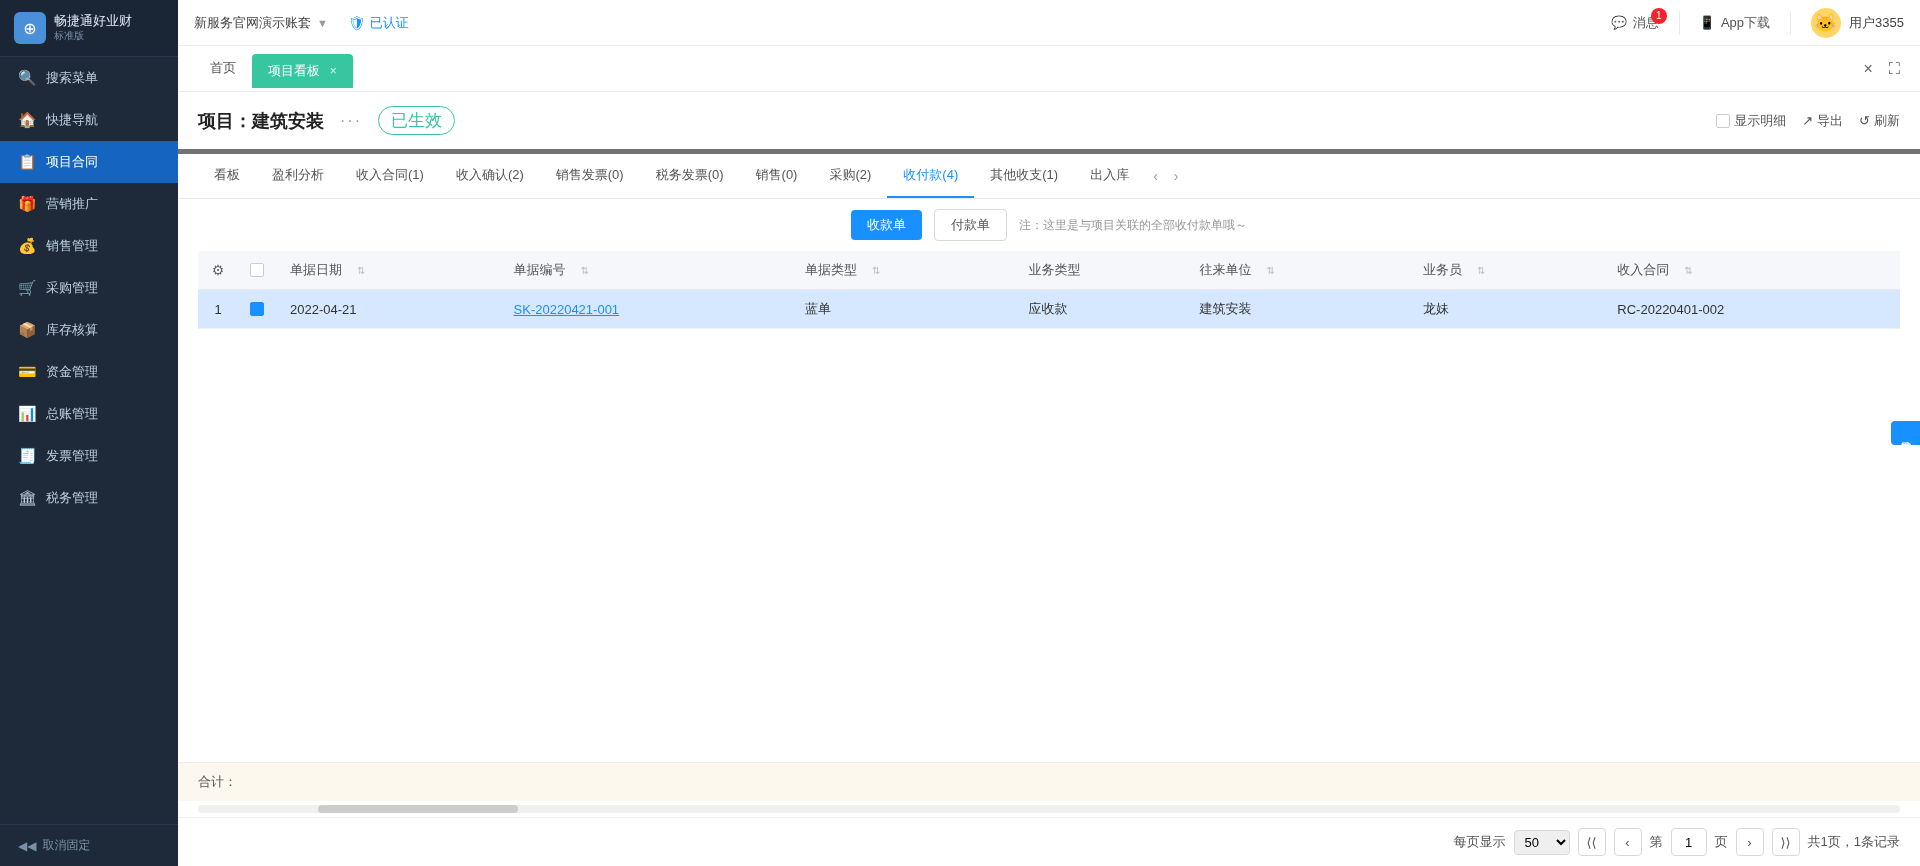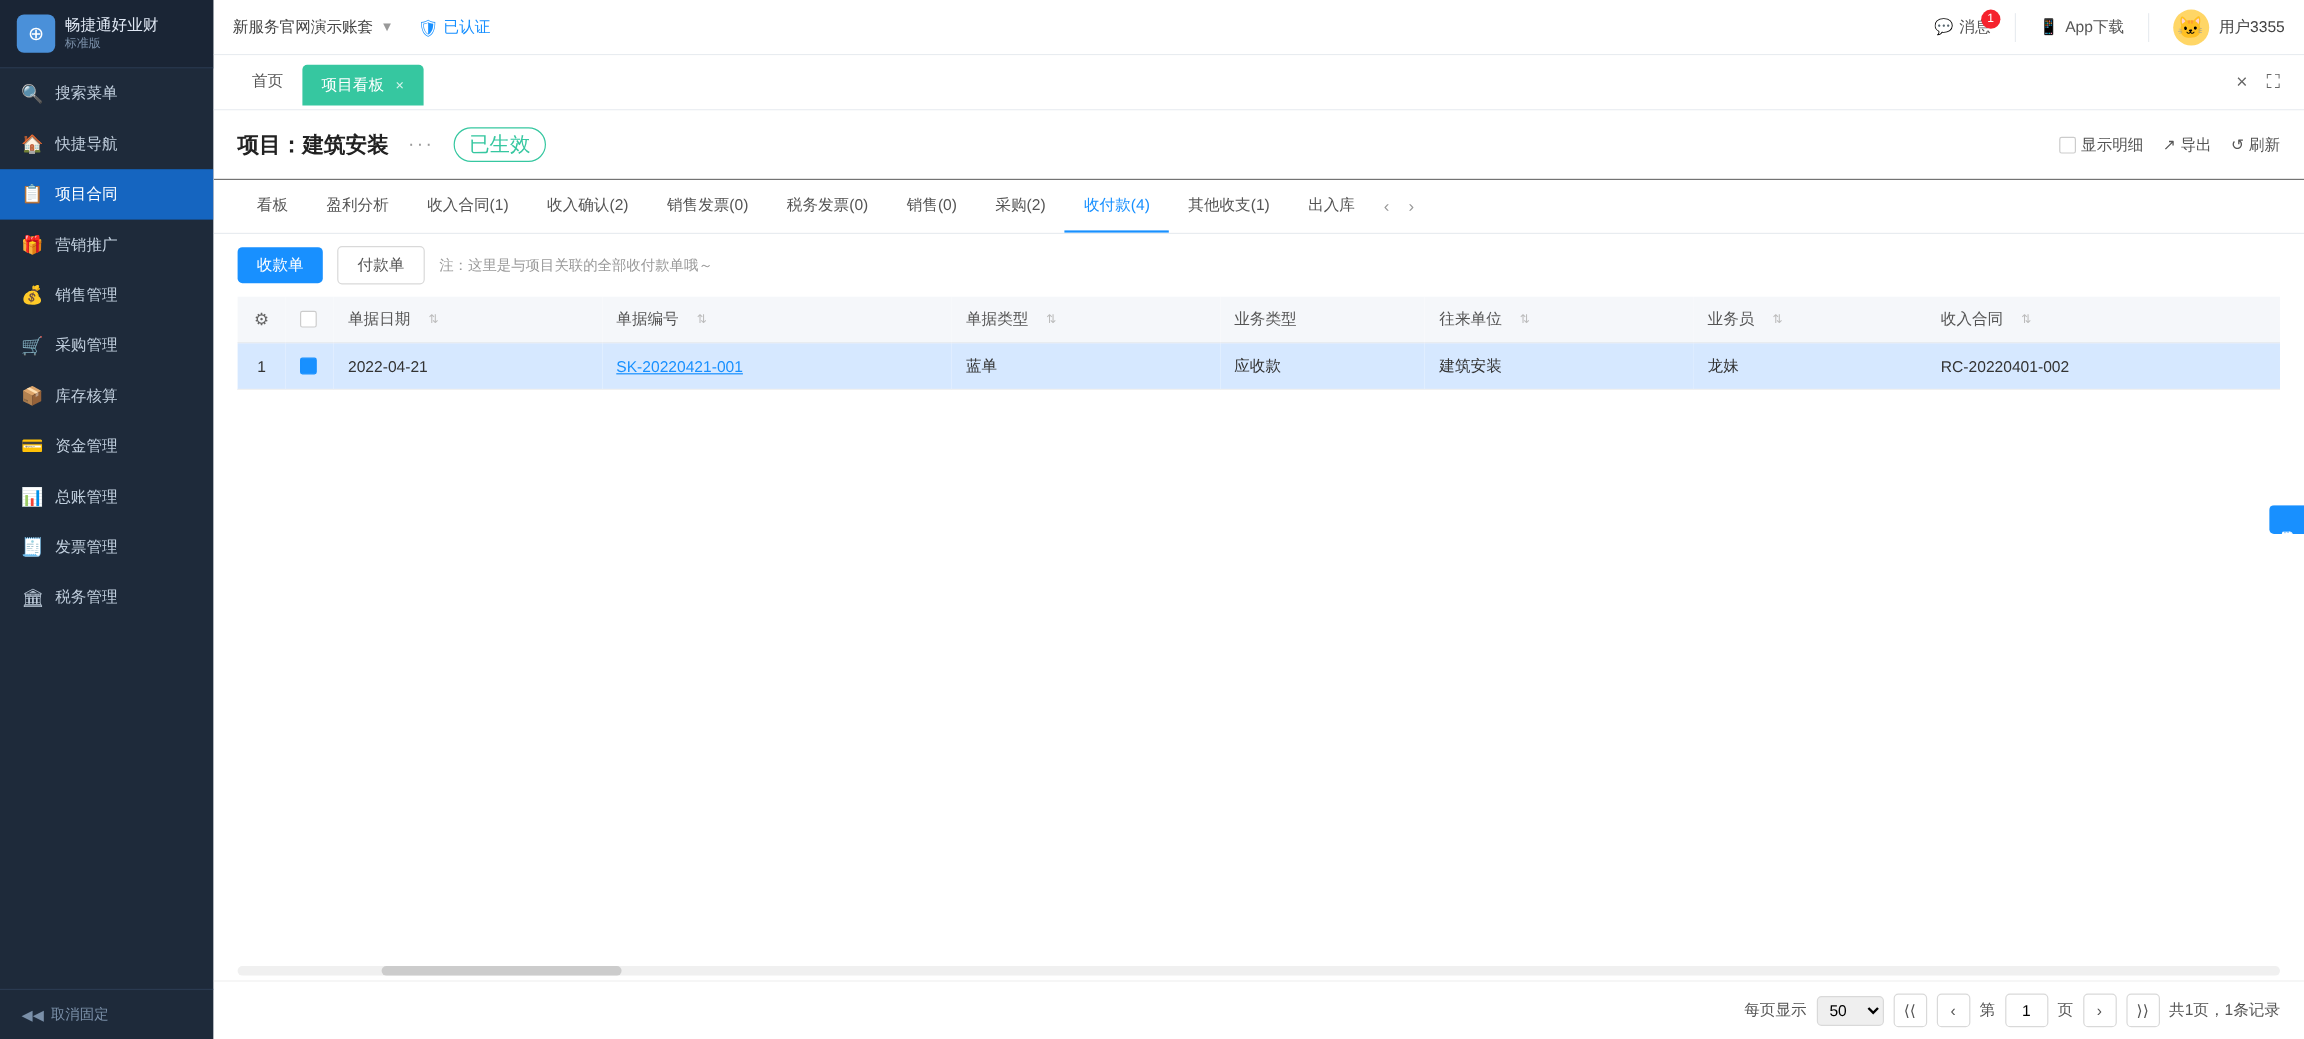--- a/index.html
+++ b/index.html
@@ -206,21 +206,21 @@
       display: flex;
       flex-direction: column;
       overflow: hidden;
     }
 
     
     .project-header {
       display: flex;
       align-items: center;
       padding: 14px 20px;
-      border-bottom: 1px solid #737373;
+      border-bottom: 5px solid #737373;
       flex-shrink: 0;
     }
     .project-title {
       font-size: 18px;
       font-weight: 600;
       color: #222;
     }
     .project-more {
       margin-left: 16px;
       color: #999;
@@ -296,20 +296,21 @@
       font-size: 14px;
     }
 
     
     .list-header {
       display: flex;
       align-items: center;
       padding: 10px 20px;
       gap: 12px;
       flex-shrink: 0;
+      justify-content: center;
     }
     .btn-primary {
       background: #1890ff;
       color: white;
       border: none;
       border-radius: 4px;
       padding: 6px 16px;
       cursor: pointer;
       font-size: 13px;
     }
@@ -703,20 +704,23 @@
             <td>蓝单</td>
             <td>应收款</td>
             <td>建筑安装</td>
             <td>龙妹</td>
             <td>RC-20220401-002</td>
           </tr>
         </tbody>
       </table>
     </div>
 
+    <div class="table-footer">
+      <span>合计：</span>
+    </div>
 
     <div class="scrollbar-area">
       <div class="scrollbar-track">
         <div class="scrollbar-thumb"></div>
       </div>
     </div>
 
     <div class="pagination">
       <span class="pagination-text">每页显示</span>
       <select class="pagination-select">

